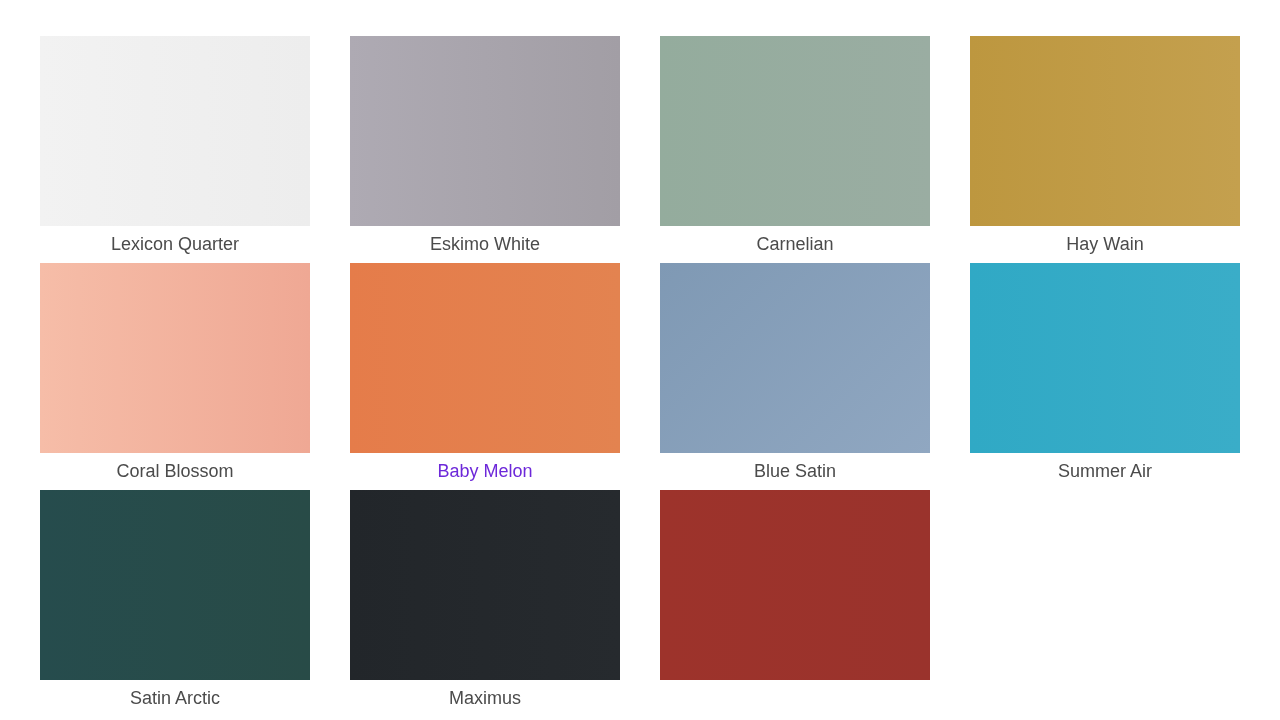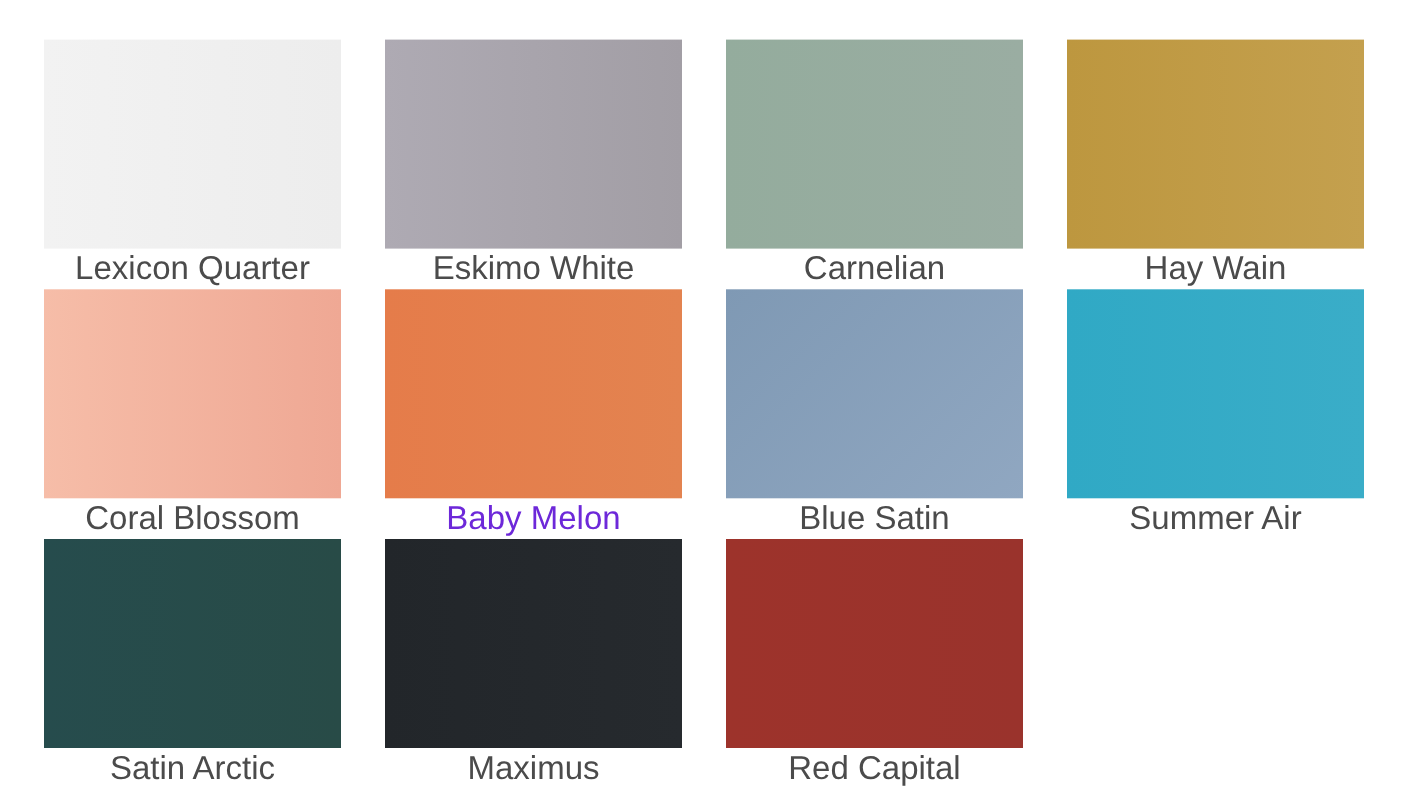--- a/index.html
+++ b/index.html
@@ -36,21 +36,21 @@
   .swatch-chip {
     width: 270px;
     height: 190px;
     display: block;
   }
 
   .swatch-label {
     display: block;
     text-align: center;
     font-family: "Liberation Sans", sans-serif;
-    font-size: 30px;
+    font-size: 18px;
     line-height: 37px;
     color: #4b4b4b;
     white-space: nowrap;
     overflow: hidden;
   }
 </style>
 </head>
 <body style="background: rgb(255, 255, 255);">
 
 <div class="palette-grid">
@@ -101,16 +101,15 @@
     <span class="swatch-label" style="color: rgb(75, 75, 75);">Satin Arctic</span>
   </div>
 
   <div class="swatch-card">
     <div class="swatch-chip" style="background: linear-gradient(90deg, rgb(34, 38, 42), rgb(38, 42, 46));"></div>
     <span class="swatch-label" style="color: rgb(75, 75, 75);">Maximus</span>
   </div>
 
   <div class="swatch-card">
     <div class="swatch-chip" style="background: linear-gradient(90deg, rgb(157, 51, 43), rgb(154, 51, 44));"></div>
-    <span class="swatch-label" style="color: rgb(75, 75, 75);">Red Capital</span>
   </div>
 
 </div>
 
 </body></html>

